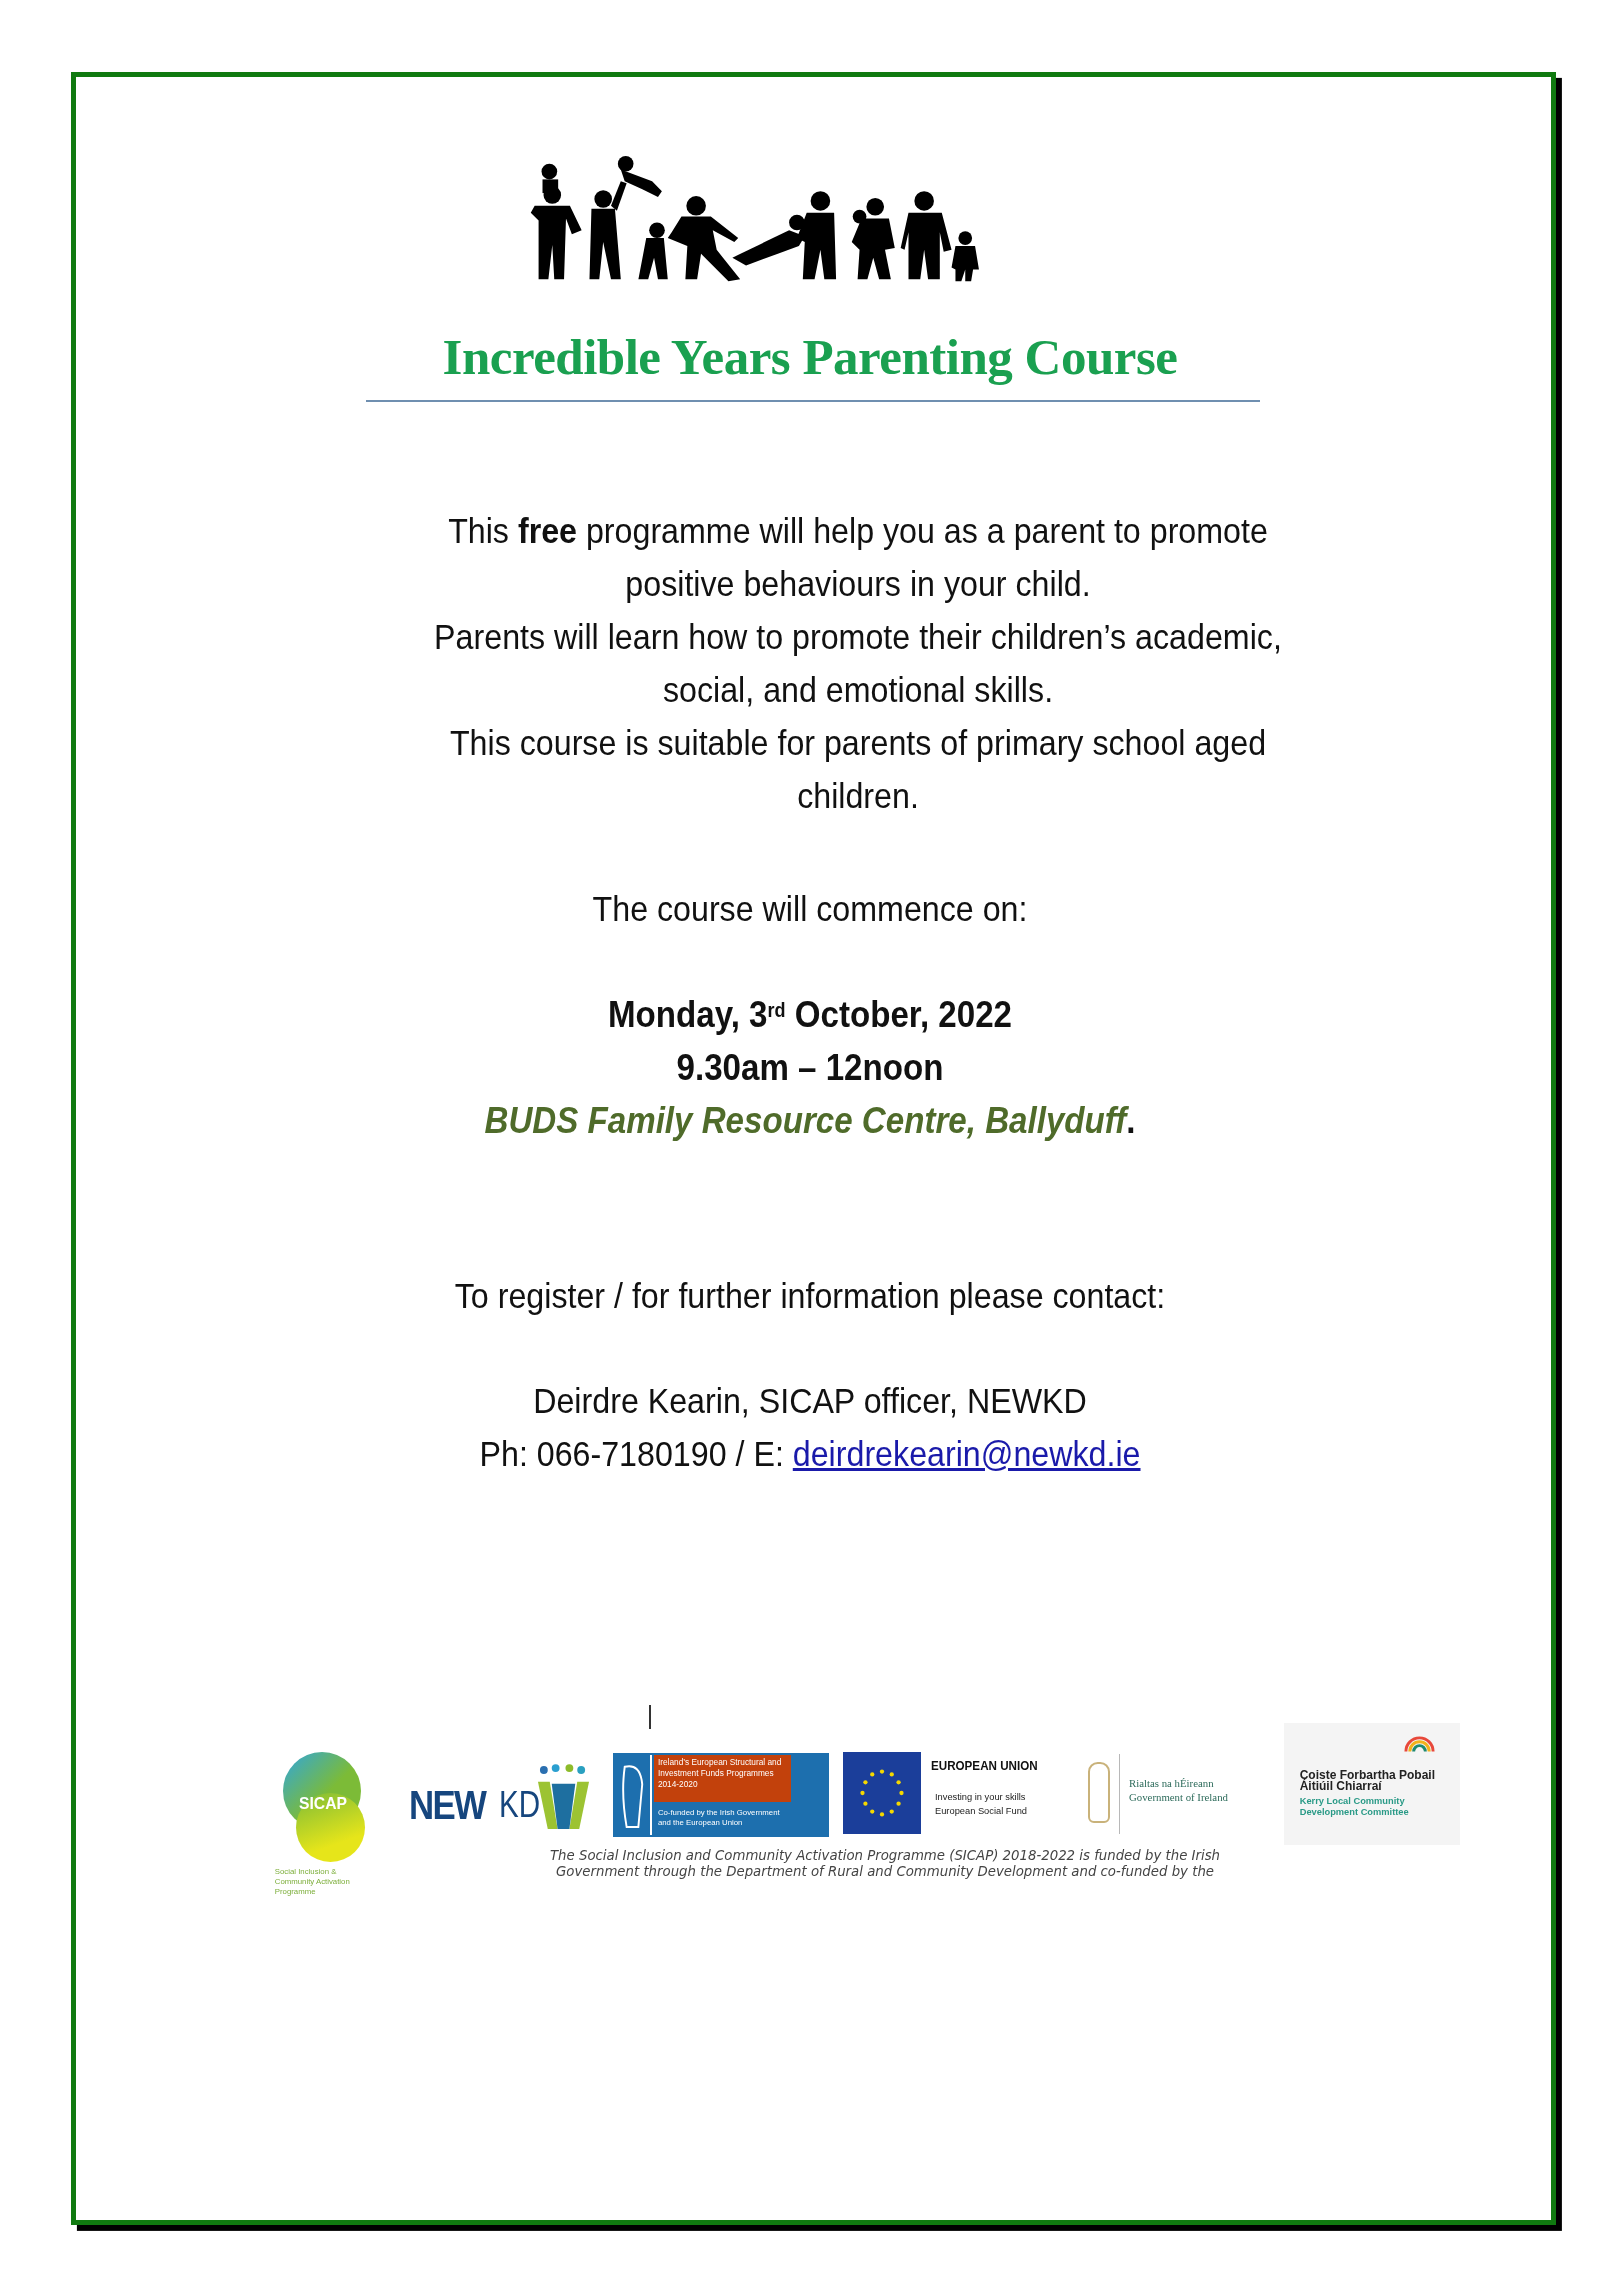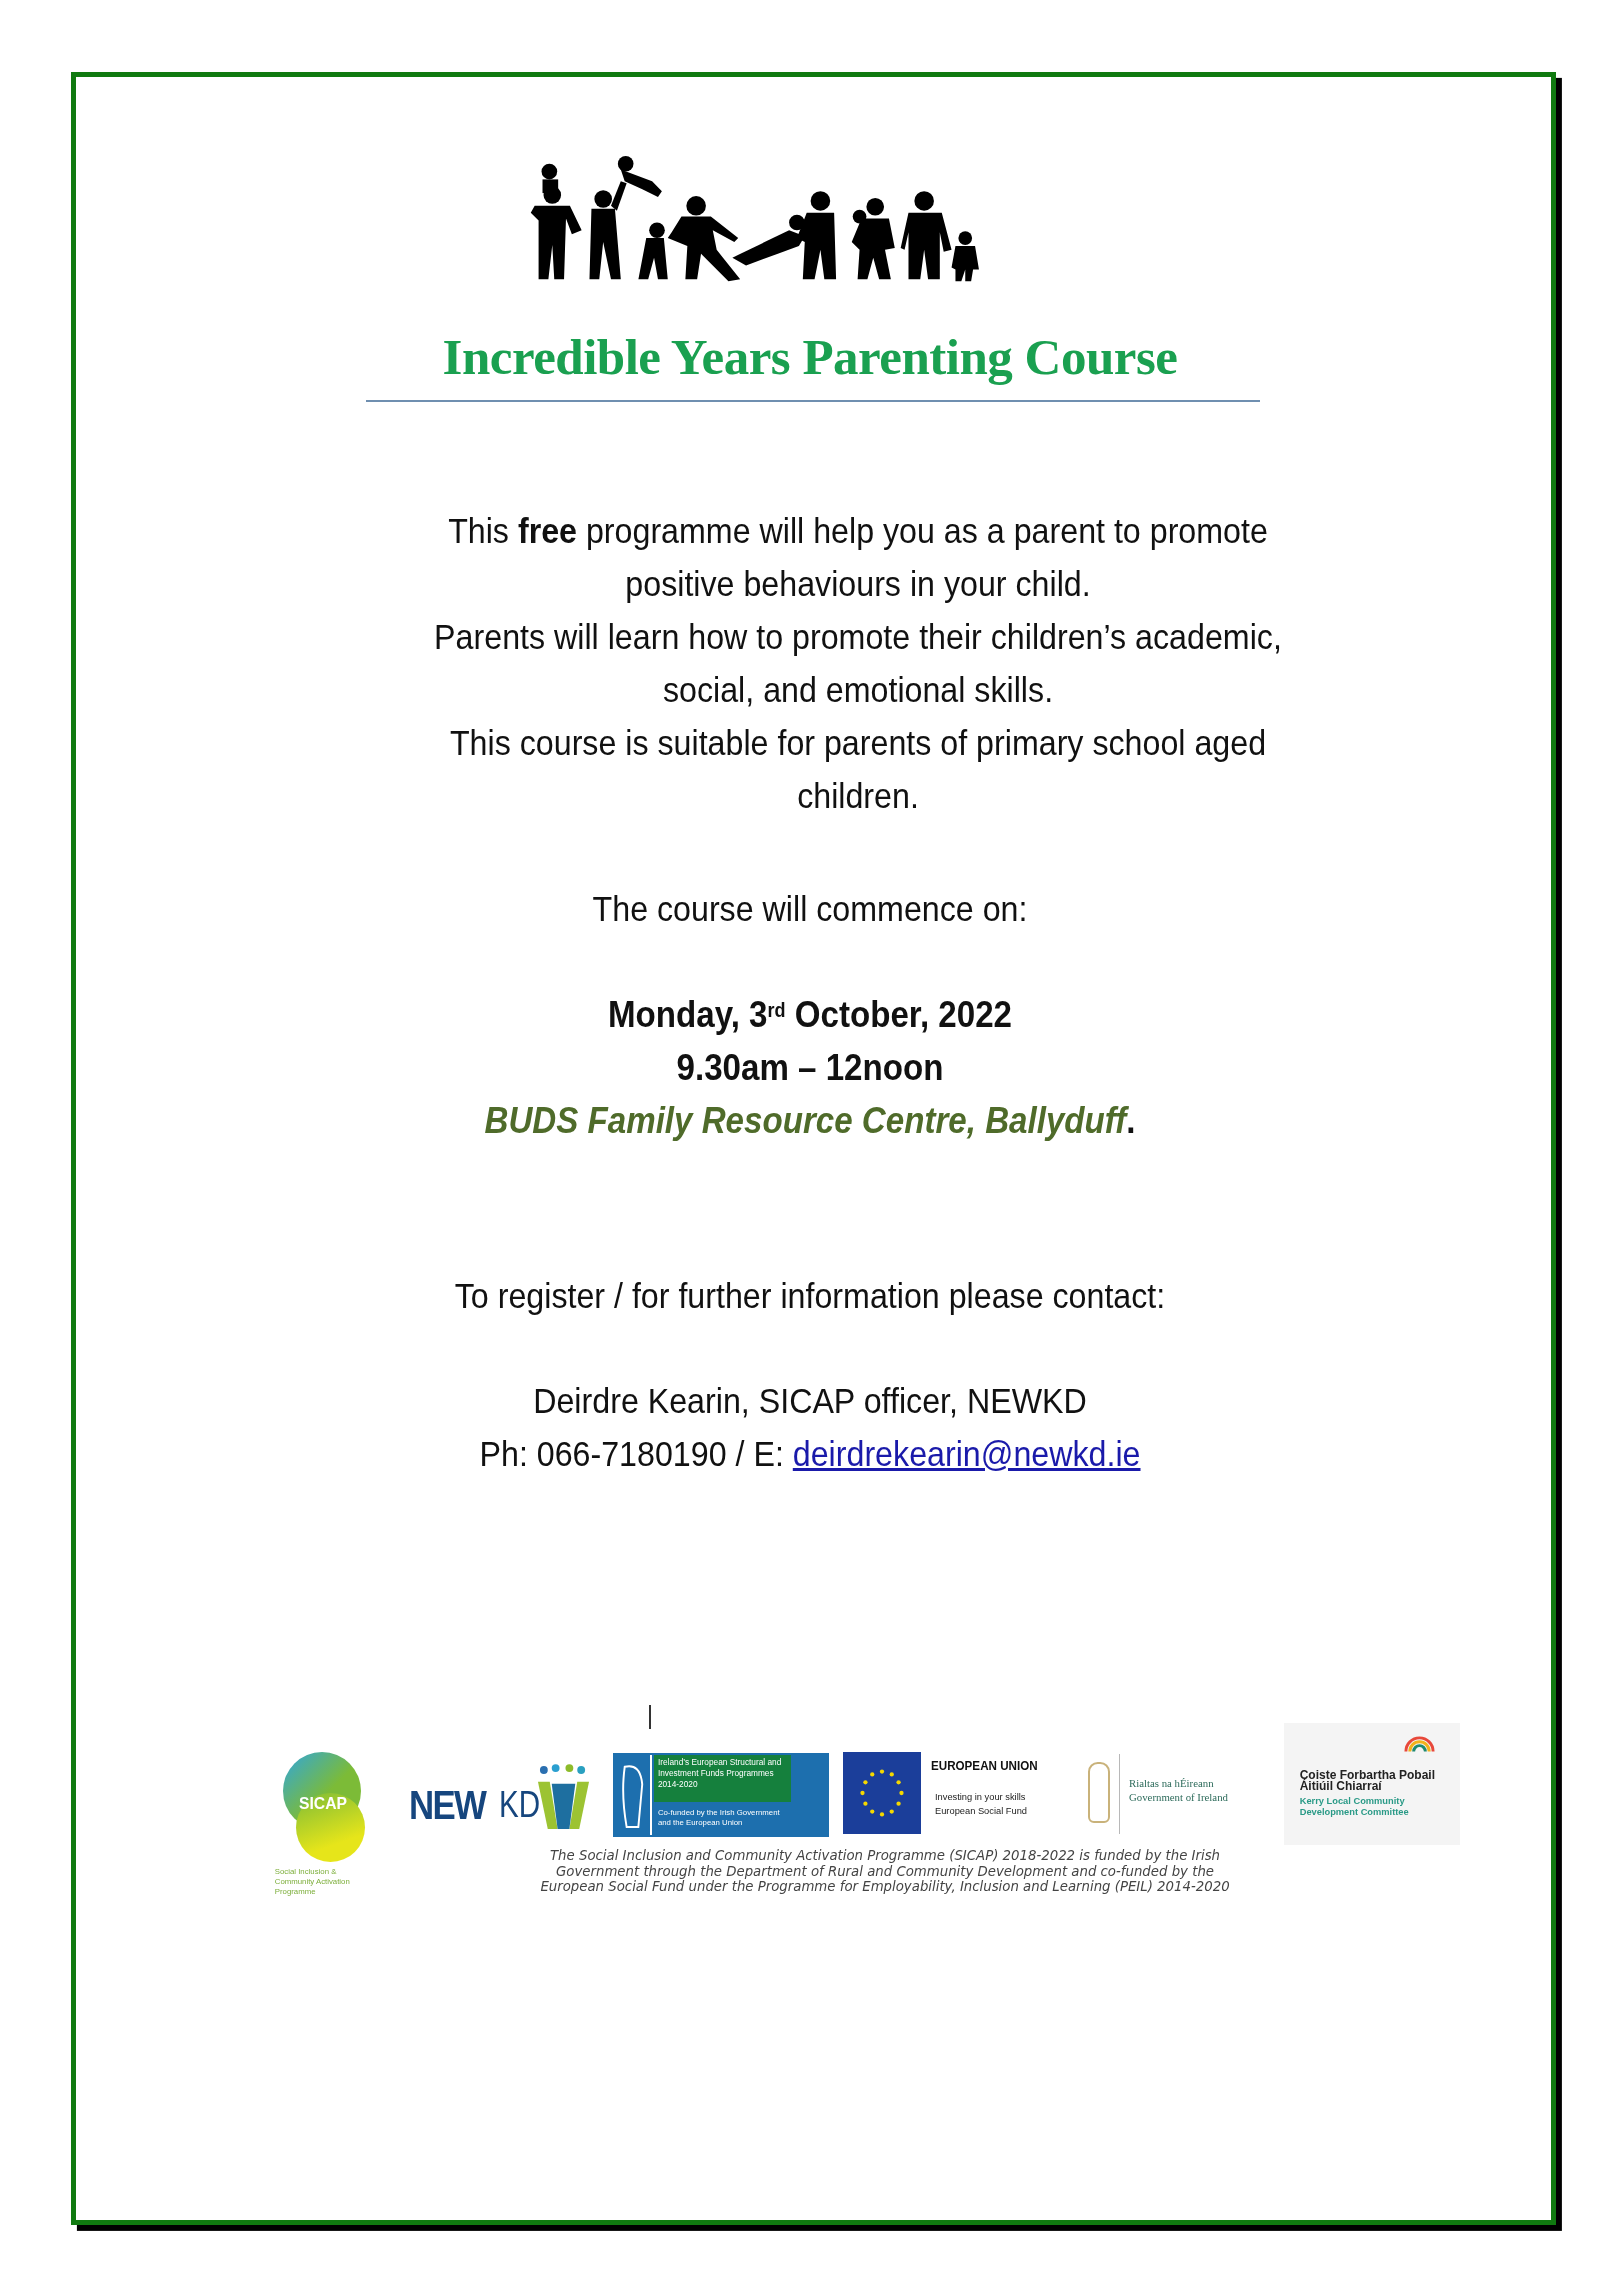--- a/index.html
+++ b/index.html
@@ -32,21 +32,21 @@
   .sicap-txt { position:absolute; left:13.7px; top:51px; width:69px; text-align:center; color:#fff;
                font-weight:bold; font-size:15.7px; }
   .sicap-sub { position:absolute; left:0; top:123px; width:108px; font-size:7.8px; line-height:9.8px;
                color:#7cae3a; text-align:left; }
   .newkd { left:144px; top:59px; width:196px; height:78px; }
   .newkd-new { position:absolute; left:0; top:17.6px; font-size:41px; font-weight:bold; color:#16467e;
                letter-spacing:-2px; transform:scaleX(0.85); transform-origin:left; }
   .newkd-kd { position:absolute; left:90px; top:19.6px; font-size:37px; color:#16467e; transform:scaleX(0.8); transform-origin:left; }
   .esif { left:348px; top:48px; width:216px; height:84px; background:#1d6fae; }
   .esif-harp { position:absolute; left:2px; top:2px; width:35px; height:80px; background:#1d6fae; border-right:2px solid #fff; }
-  .esif-top { position:absolute; left:41px; top:2px; width:137px; height:47px; background:#15803d;
+  .esif-top { position:absolute; left:41px; top:2px; width:137px; height:47px; background:#c2410c;
               color:#fff; font-size:8.3px; line-height:10.8px; padding:2px 3.9px; box-sizing:border-box; }
   .esif-bot { position:absolute; left:41px; top:53px; width:173px; height:29px; background:#1d6fae;
               color:#fff; font-size:7.8px; line-height:9.8px; padding:2px 3.9px; box-sizing:border-box; }
   .eu { left:578px; top:47px; width:333px; height:84px; }
   .eu-flag { position:absolute; left:0; top:0; width:78px; height:82px; background:#1b3e9a; }
   .eu-title { position:absolute; left:88px; top:5.9px; font-size:13.7px; font-weight:bold; color:#111; transform:scaleX(0.85); transform-origin:left; }
   .eu-sub { position:absolute; left:92px; top:39px; font-size:9.3px; line-height:13.7px; color:#222; }
   .gov { left:823px; top:39px; width:176px; height:98px; }
   .gov-harp { position:absolute; left:0; top:17.6px; width:21.6px; height:61px; border-radius:9.8px 9.8px 5.9px 5.9px;
               border:2.9px solid #c9b27a; box-sizing:border-box; }
@@ -224,15 +224,14 @@
     <div class="kerry-en">
       <div>Kerry Local Community</div>
         <div>Development Committee</div>
     </div>
   </div>
 </div>
 
 <div class="funding">
   <div>The Social Inclusion and Community Activation Programme (SICAP) 2018-2022 is funded by the Irish</div>
   <div>Government through the Department of Rural and Community Development and co-funded by the</div>
-  <div>European Social Fund under the Programme for Employability, Inclusion and Learning (PEIL) 2014-2020</div>
 </div>
 
 
 </body></html>

